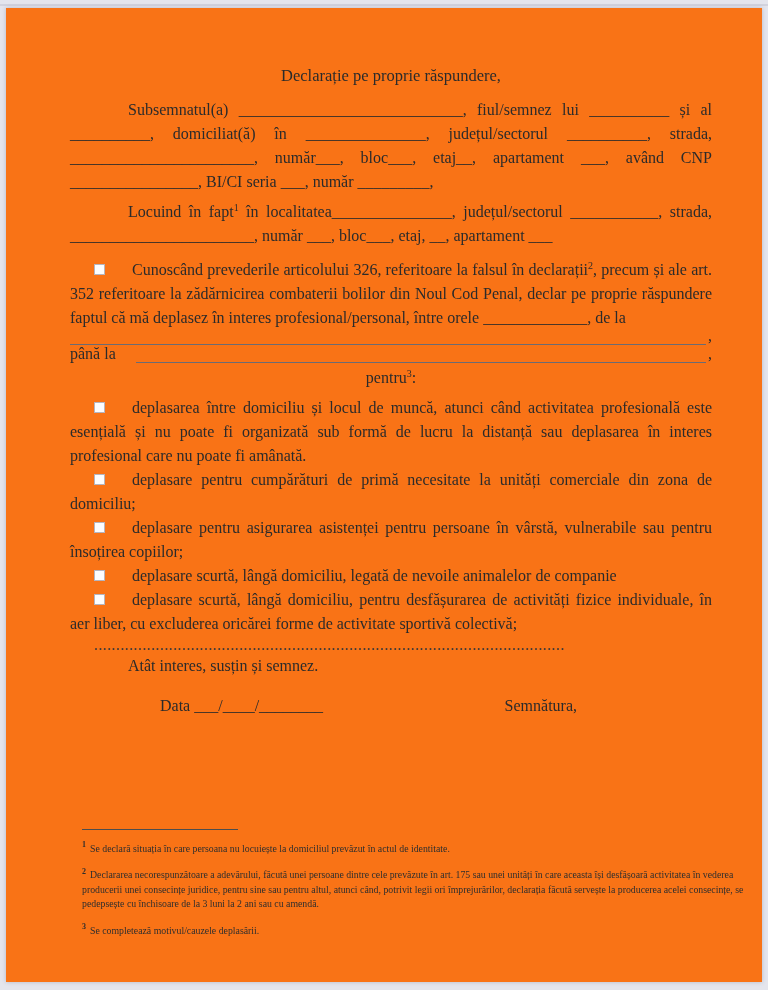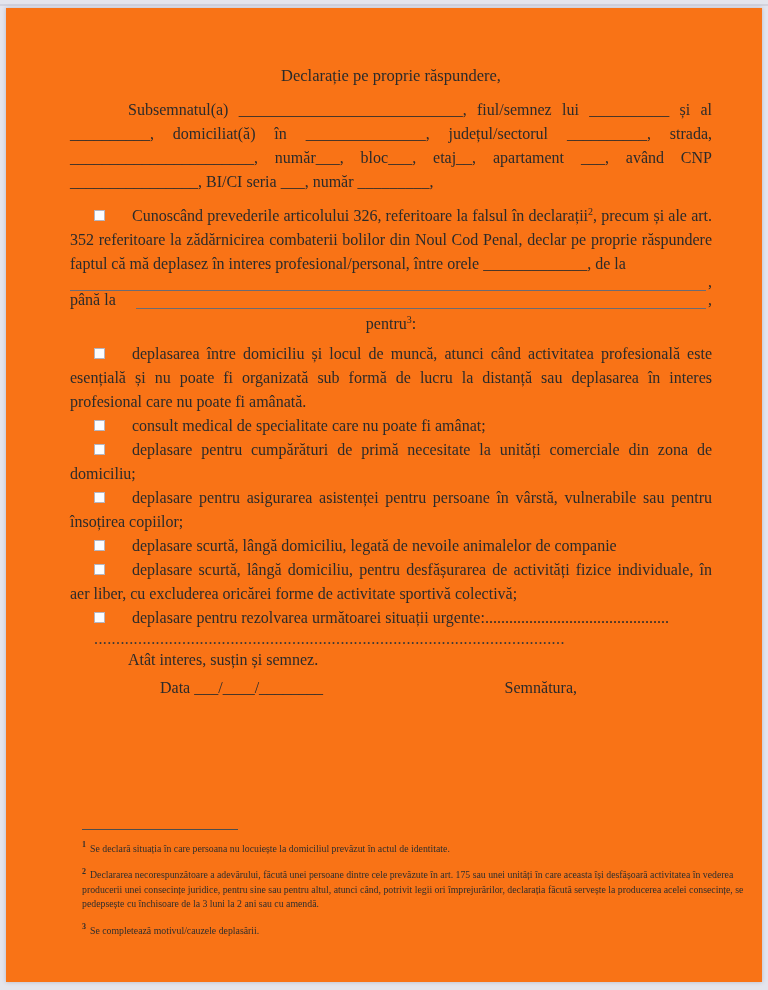--- a/index.html
+++ b/index.html
@@ -42,21 +42,21 @@
   }
   .fillrow { display:flex; align-items:flex-end; height:18px; }
   .fillrow .flabel { margin-right:20px; white-space:nowrap; }
   .fillrow .fill { flex:1; border-bottom:1.2px solid #6b6b74; margin-bottom:3px; }
   .fillrow .comma { margin-left:2px; }
   .purpose { height:24px; text-align:center; }
   .items { margin-top:6px; }
   .item { text-indent:24px; text-align:justify; }
   .dotsline { padding-left:24px; height:18px; line-height:18px; overflow:hidden; text-align:left; letter-spacing:0.4px; color:#3a3a3a; }
   .closing { text-indent:58px; text-align:left; }
-  .datarow { display:flex; margin-top:4px; text-align:center; }
+  .datarow { display:flex; margin-top:16px; text-align:center; }
   .date-label { margin-left:90px; white-space:nowrap; }
   .sig-label { margin-left:auto; margin-right:135px; white-space:nowrap; }
   .footnotes {
     position:absolute; left:64px; right:16px; bottom:44px;
     padding-left:12px;
     font-size:9.8px;
     line-height:14.5px;
     color:#2e2e2e;
     text-align:left;
   }
@@ -69,44 +69,43 @@
 
 <div class="backdrop-line"></div>
 
 <div class="page">
   <div class="content">
 
     <div class="title">Declarație pe proprie răspundere,</div>
 
     <div class="para p1">Subsemnatul(a) ____________________________, fiul/semnez lui __________ și al __________, domiciliat(ă) în _______________, județul/sectorul __________, strada, _______________________, număr___, bloc___, etaj__, apartament ___, având CNP ________________, BI/CI seria ___, număr _________,</div>
 
+    <div class="para p2"><span>Locuind în fapt</span><sup>1</sup><span> în localitatea_______________, județul/sectorul ___________, strada, _______________________, număr ___, bloc___, etaj, __, apartament ___</span></div>
 
     <div class="para p3"><span class="cb"></span><span>Cunoscând prevederile articolului 326, referitoare la falsul în declarații</span><sup>2</sup><span>, precum și ale art. 352 referitoare la zădărnicirea combaterii bolilor din Noul Cod Penal, declar pe proprie răspundere faptul că mă deplasez în interes profesional/personal, între orele _____________, de la</span></div>
 
     <div class="fillrow">
         <span class="fill"></span>
         <span class="comma">,</span>
       </div>
 
     <div class="fillrow">
         <span class="flabel">până la</span>
         <span class="fill"></span>
         <span class="comma">,</span>
       </div>
 
     <div class="purpose"><span>pentru</span><sup>3</sup><span>:</span></div>
 
     <div class="items">
       <div class="item"><span class="cb"></span><span>deplasarea între domiciliu și locul de muncă, atunci când activitatea profesională este esențială și nu poate fi organizată sub formă de lucru la distanță sau deplasarea în interes profesional care nu poate fi amânată.</span></div>
-      <div class="item"><span class="cb"></span><span>consult medical de specialitate care nu poate fi amânat;</span></div>
       <div class="item"><span class="cb"></span><span>deplasare pentru cumpărături de primă necesitate la unități comerciale din zona de domiciliu;</span></div>
       <div class="item"><span class="cb"></span><span>deplasare pentru asigurarea asistenței pentru persoane în vârstă, vulnerabile sau pentru însoțirea copiilor;</span></div>
       <div class="item"><span class="cb"></span><span>deplasare scurtă, lângă domiciliu, legată de nevoile animalelor de companie</span></div>
       <div class="item"><span class="cb"></span><span>deplasare scurtă, lângă domiciliu, pentru desfășurarea de activități fizice individuale, în aer liber, cu excluderea oricărei forme de activitate sportivă colectivă;</span></div>
-      <div class="item"><span class="cb"></span><span>deplasare pentru rezolvarea următoarei situații urgente:..............................................</span></div>
     </div>
 
     <div class="dotsline">...........................................................................................................</div>
 
     <div class="closing">Atât interes, susțin și semnez.</div>
 
     <div class="datarow">
       <span class="date-label">Data ___/____/________</span>
       <span class="sig-label">Semnătura,</span>
     </div>

